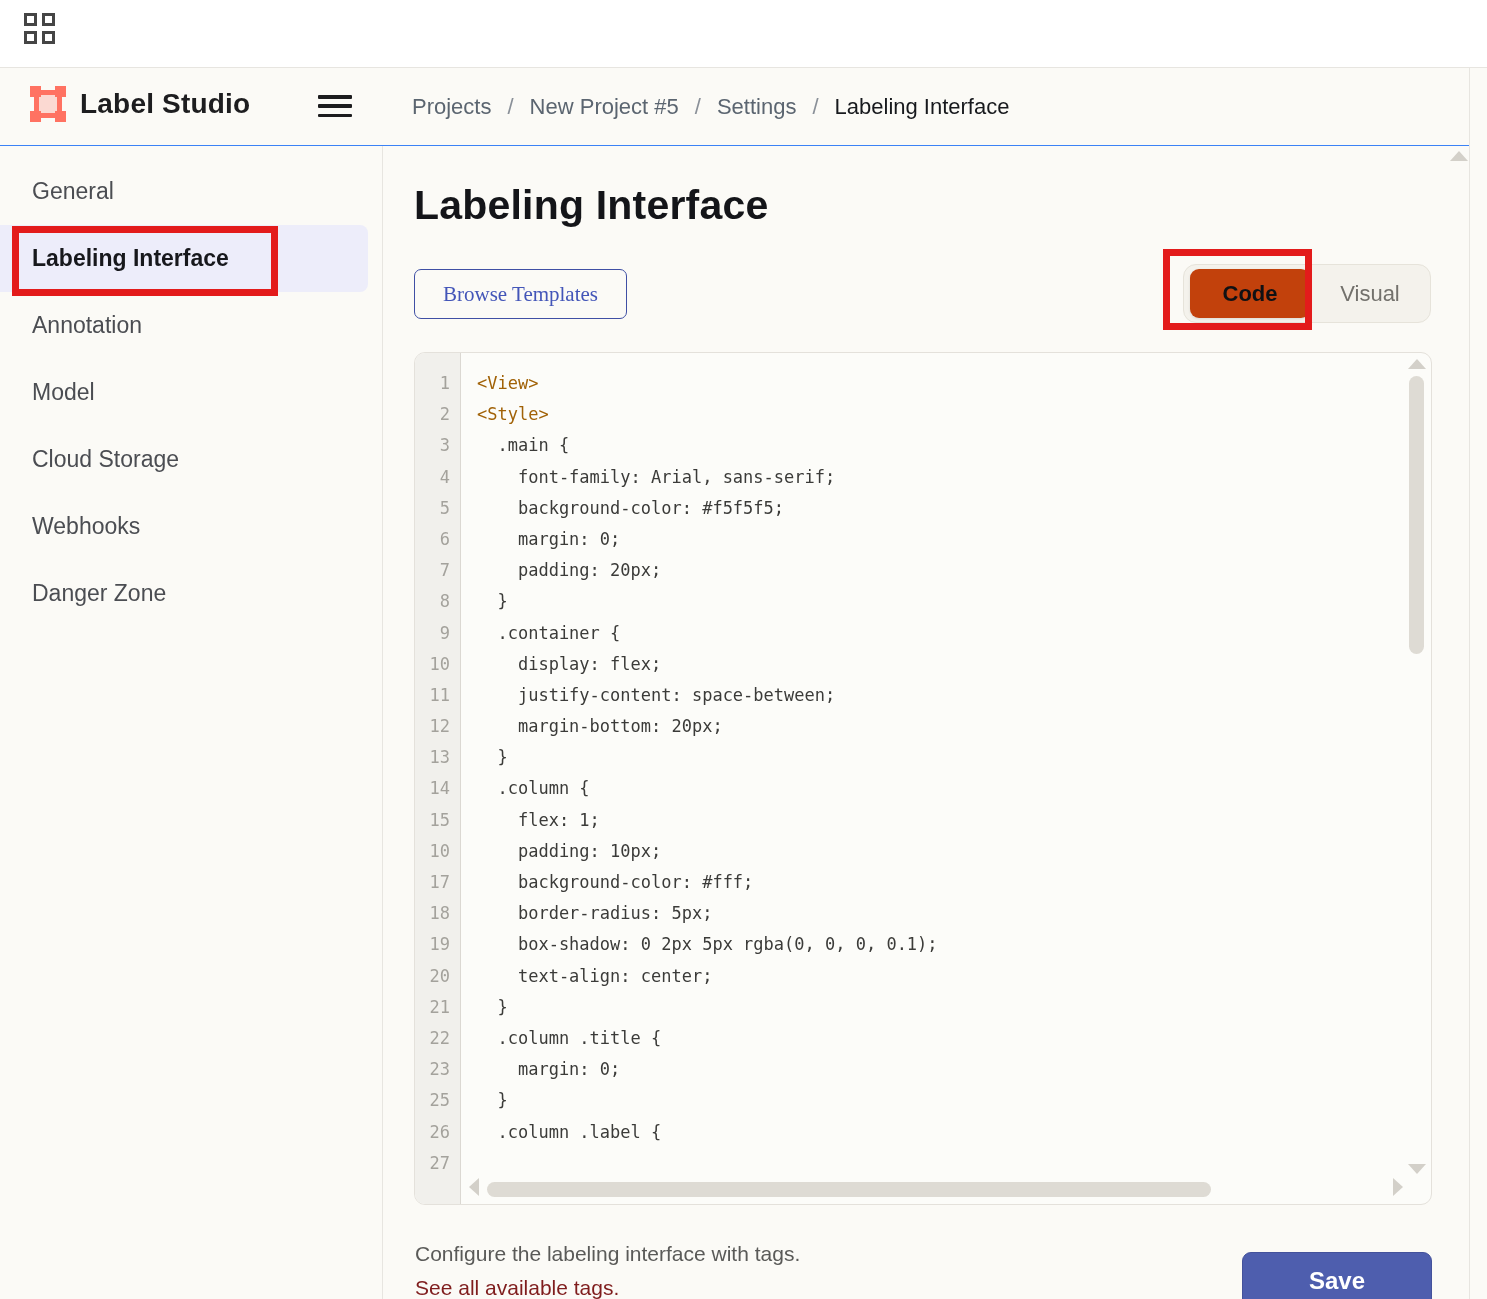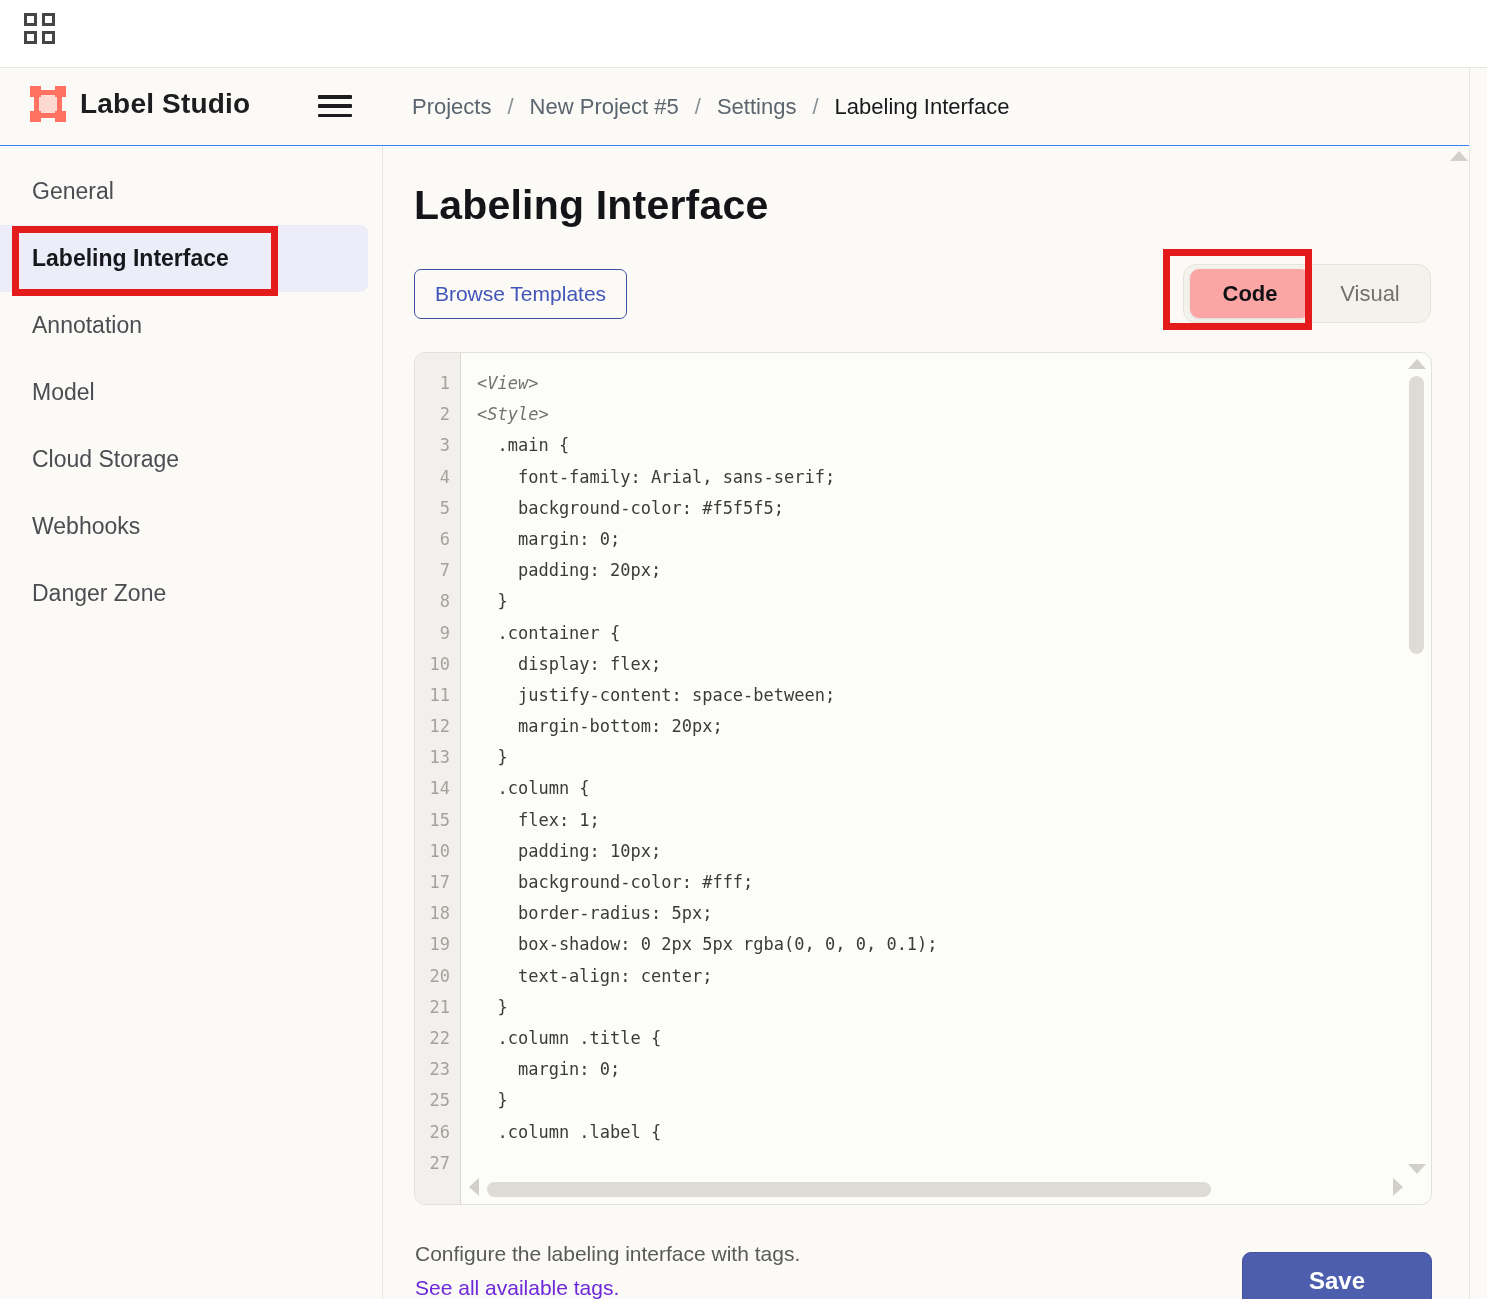--- a/index.html
+++ b/index.html
@@ -69,57 +69,57 @@
 
   
   .main { position: absolute; left: 384px; top: 146px; width: 1085px; bottom: 0; }
   .page-title {
     position: absolute; left: 30px; top: 36px;
     font-size: 41px; font-weight: 700; color: #141519; letter-spacing: 0.2px;
   }
   .browse-btn {
     position: absolute; left: 30px; top: 123px; width: 213px; height: 50px;
     border: 1px solid #3f4fa4; border-radius: 7px; background: transparent;
-    color: #4355b8; font-size: 21px; font-family: Liberation Sans, sans-serif;
+    color: #4355b8; font-size: 21px; font-family: Liberation Serif, serif;
     cursor: pointer;
     text-align: center;
   }
 
   .seg-control {
     position: absolute; left: 799px; top: 118px; width: 248px; height: 59px;
     background: #f4f2ec; border: 1px solid #e6e3da; border-radius: 13px;
     display: flex; align-items: center;
   }
   .seg {
     flex: 1; height: 100%; display: flex; align-items: center; justify-content: center;
     font-size: 22px; color: #73716c; cursor: pointer;
   }
   .seg.active {
-    background: #fca5a5; border-radius: 9px; color: #101114; font-weight: 700;
+    background: #c2410c; border-radius: 9px; color: #101114; font-weight: 700;
     height: 49px; margin-left: 6px; box-shadow: 0 1px 3px rgba(0,0,0,0.10);
   }
 
   
   .editor {
     position: absolute; left: 30px; top: 206px; width: 1018px; height: 853px;
     background: #fcfcf9; border: 1px solid #e4e1db; border-radius: 11px;
     overflow: hidden;
   }
   .code-scroll { position: absolute; inset: 0; padding-top: 15px; }
   .code-line { display: flex; height: 31.2px; line-height: 31.2px; white-space: pre; }
   .code-line .ln {
     width: 46px; flex: 0 0 46px; text-align: right; padding-right: 10px;
     background: #f1f0ec; border-right: 1px solid #dbd8d2;
     color: #a4a29c; font-family: "DejaVu Sans Mono", monospace; font-size: 17px;
   }
   .code-line .ct {
     padding-left: 16px; font-family: "DejaVu Sans Mono", monospace;
     font-size: 17px; color: #3b3b39;
   }
-  .code-line.tag .ct { color: #737373; font-style: italic; }
+  .code-line.tag .ct { color: #a16207; }
   .gutter-bg {
     position: absolute; left: 0; top: 0; bottom: 0; width: 46px;
     background: #f1f0ec; border-right: 1px solid #dbd8d2; z-index: 0;
   }
   .code-scroll { z-index: 1; }
 
   
   .v-scroll-thumb {
     position: absolute; right: 7px; top: 23px; width: 15px; height: 278px;
     background: #dedbd4; border-radius: 8px; z-index: 3; cursor: grab;
@@ -137,21 +137,21 @@
     position: absolute; left: 72px; bottom: 7px; width: 724px; height: 15px;
     background: #dedbd4; border-radius: 8px; z-index: 3; cursor: grab;
   }
   .h-scroll-track {
     position: absolute; left: 47px; right: 24px; bottom: 4px; height: 21px;
     background: #fcfcf9; z-index: 2;
   }
 
   
   .config-hint { position: absolute; left: 31px; top: 1096px; font-size: 21px; color: #5a5a58; }
-  .tags-link   { position: absolute; left: 31px; top: 1130px; font-size: 21px; color: #6d28d9; cursor: pointer; }
+  .tags-link   { position: absolute; left: 31px; top: 1130px; font-size: 21px; color: #7f1d1d; cursor: pointer; }
   .save-btn {
     position: absolute; left: 858px; top: 1106px; width: 190px; height: 58px;
     background: #4e5eae; border: 1px solid #44529b; border-radius: 9px;
     color: #ffffff; font-size: 24px; font-weight: 700;
     font-family: "Liberation Sans", sans-serif; cursor: pointer;
   }
 
   
   .page-scroll-border { position: absolute; left: 1469px; top: 68px; bottom: 0; width: 1px; background: #e7e5e0; }
   .page-tri-up { left: 1450px; top: 151px; }

